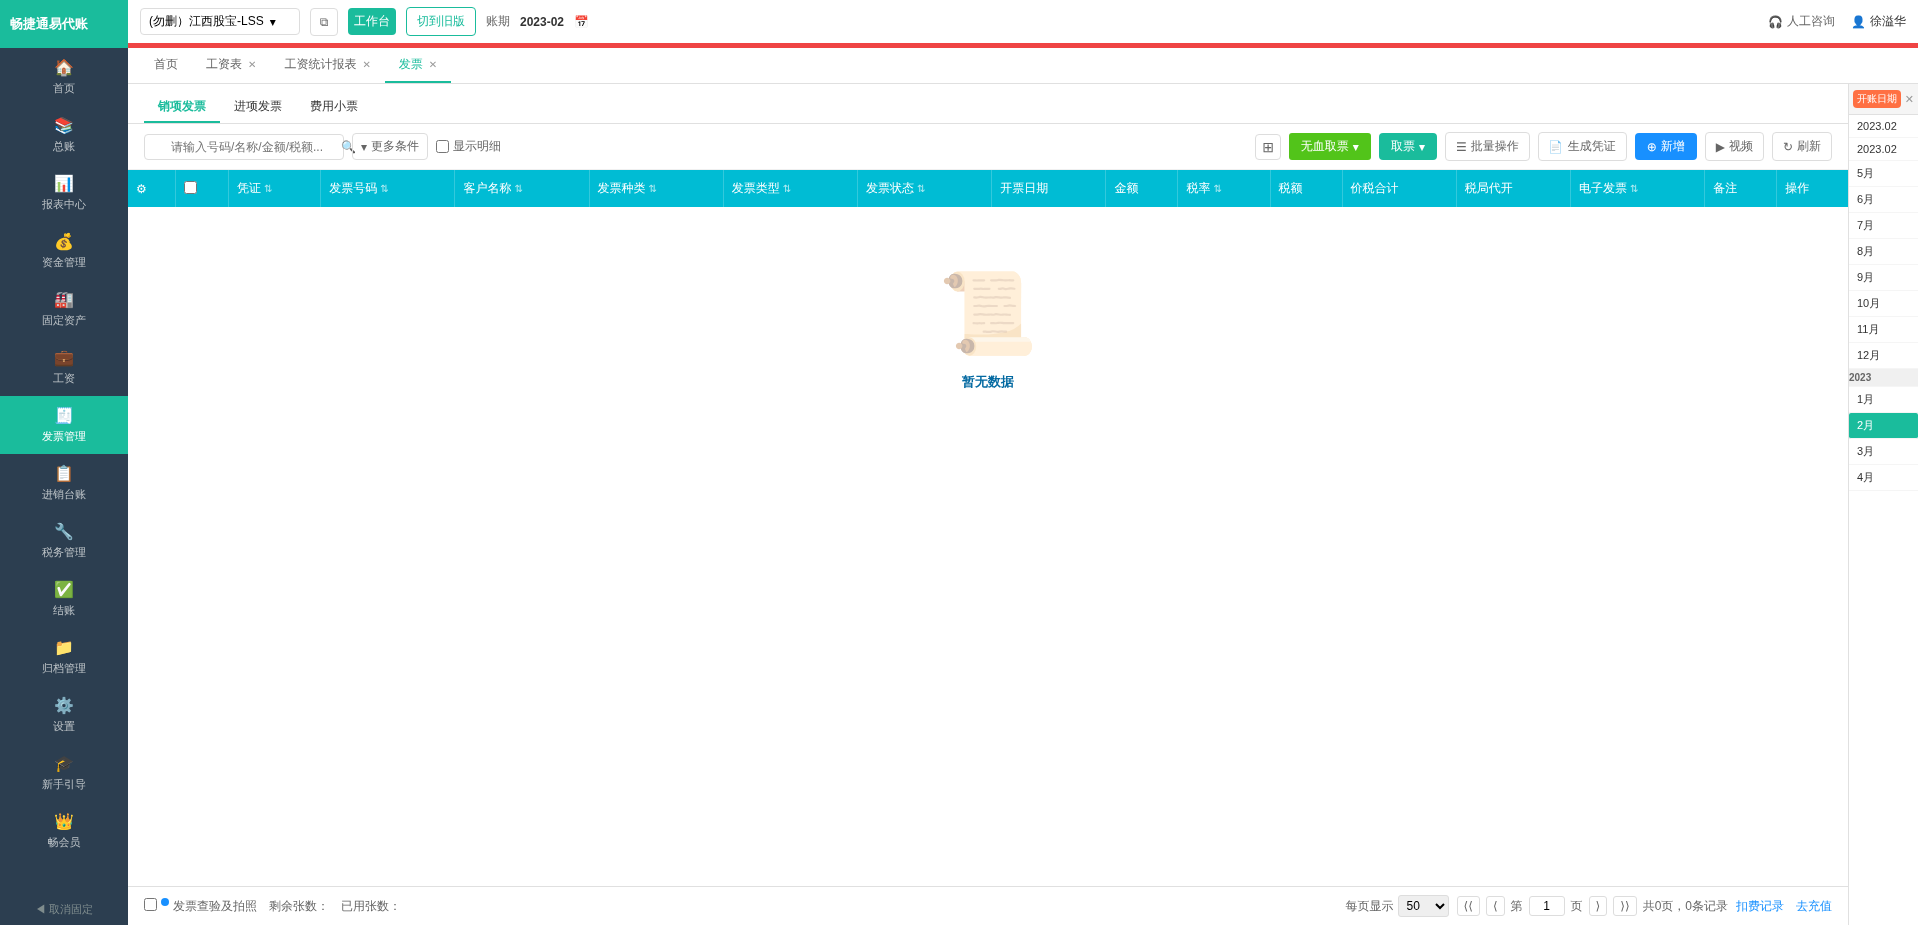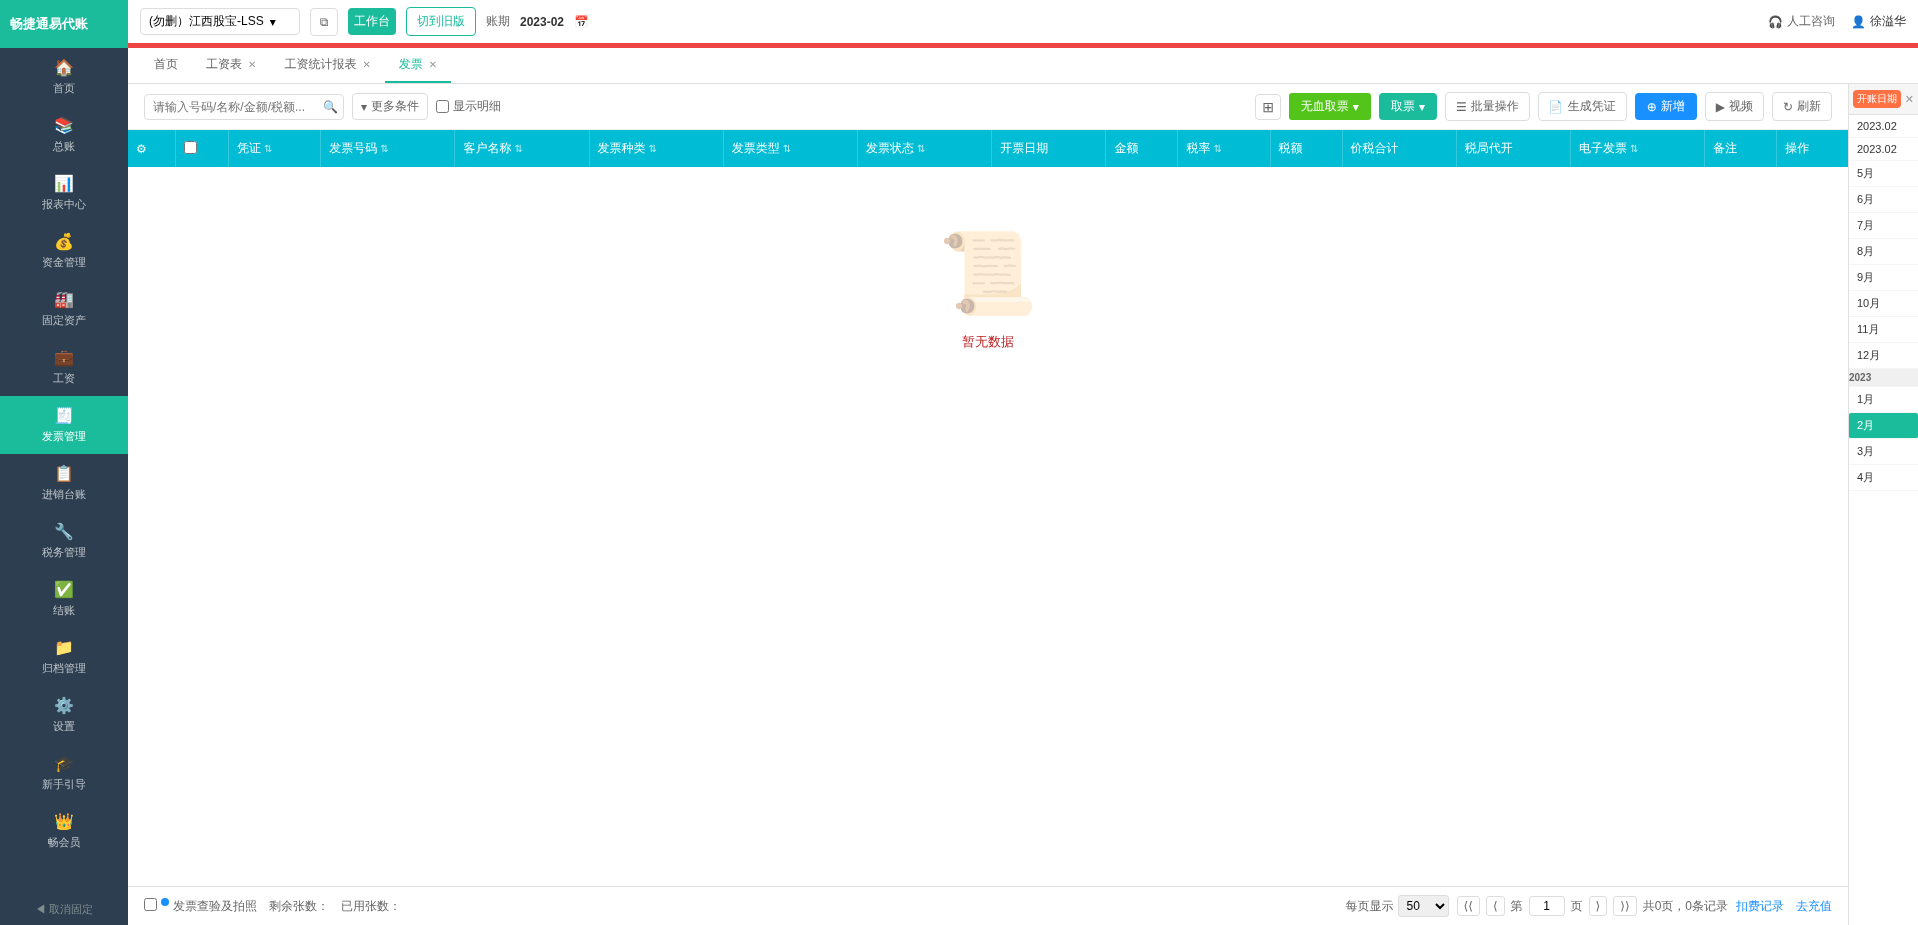--- a/index.html
+++ b/index.html
@@ -47,21 +47,21 @@
 
     
     .sub-tabs { display: flex; align-items: center; padding: 8px 16px 0; border-bottom: 1px solid #e0e0e0; background: white; }
     .sub-tab { padding: 6px 14px; cursor: pointer; font-size: 12px; color: #333; border-bottom: 2px solid transparent; }
     .sub-tab.active { color: #1abc9c; border-bottom: 2px solid #1abc9c; font-weight: bold; }
 
     
     .toolbar { display: flex; align-items: center; padding: 8px 16px; gap: 8px; background: white; border-bottom: 1px solid #f0f0f0; }
     .toolbar-left { display: flex; align-items: center; gap: 8px; }
     .toolbar-right { margin-left: auto; display: flex; align-items: center; gap: 8px; }
-    .search-input { border: 1px solid #ddd; border-radius: 4px; padding: 5px 8px; font-size: 12px; width: 200px; color: #999; display: flex; align-items: center; gap: 15px; }
+    .search-input { border: 1px solid #ddd; border-radius: 4px; padding: 5px 26px; font-size: 12px; width: 200px; color: #999; display: flex; align-items: center; gap: 15px; }
     .search-input input { border: none; outline: none; font-size: 12px; color: #999; width: 160px; }
     .filter-btn { display: flex; align-items: center; gap: 4px; color: #666; cursor: pointer; font-size: 12px; border: 1px solid #ddd; padding: 4px 8px; border-radius: 4px; }
     .show-detail { display: flex; align-items: center; gap: 4px; color: #666; cursor: pointer; font-size: 12px; }
     .btn-green { background: #52c41a; color: white; border: none; border-radius: 3px; padding: 5px 12px; cursor: pointer; font-size: 12px; display: flex; align-items: center; gap: 4px; }
     .btn-teal { background: #1abc9c; color: white; border: none; border-radius: 4px; padding: 5px 12px; cursor: pointer; font-size: 12px; display: flex; align-items: center; gap: 4px; }
     .btn-outline { background: white; color: #666; border: 1px solid #ddd; border-radius: 4px; padding: 5px 10px; cursor: pointer; font-size: 12px; display: flex; align-items: center; gap: 4px; }
     .btn-blue { background: #1890ff; color: white; border: none; border-radius: 4px; padding: 5px 12px; cursor: pointer; font-size: 12px; display: flex; align-items: center; gap: 4px; }
     .icon-grid { font-size: 14px; color: #666; cursor: pointer; border: 1px solid #ddd; padding: 4px 6px; border-radius: 4px; }
 
     
@@ -215,20 +215,25 @@
         <div class="tab-item active">
           <span>发票</span>
           <span class="tab-close">✕</span>
         </div>
       </div>
 
     <div class="content-area">
 
       <div class="main-panel">
 
+        <div class="sub-tabs" id="sub-tabs">
+            <div class="sub-tab active">销项发票</div>
+            <div class="sub-tab">进项发票</div>
+            <div class="sub-tab">费用小票</div>
+          </div>
 
         <div class="toolbar">
           <div class="toolbar-left">
             <div class="search-input">
               <input type="text" placeholder="请输入号码/名称/金额/税额..." style="">
               <span>🔍</span>
             </div>
             <div class="filter-btn">
               <span>▾</span>
               <span>更多条件</span>
@@ -332,21 +337,21 @@
                   </th>
                   <th>备注</th>
                   <th>操作</th>
                 </tr>
             </thead>
             <tbody id="table-body"></tbody>
           </table>
 
           <div class="empty-state">
             <div style="font-size:80px;opacity:0.4;">📜</div>
-            <div style="color:#b91c1c;font-size:13px;">暂无数据</div>
+            <div style="color:#0369a1;font-size:13px;font-weight:bold;">暂无数据</div>
           </div>
         </div>
 
         <div class="footer">
           <div class="footer-left">
             <label style="display:flex;align-items:flex-start;gap:4px;cursor:pointer;">
               <input type="checkbox" style="">
               <span class="dot-indicator"></span>
               <span>发票查验及拍照</span>
             </label>

